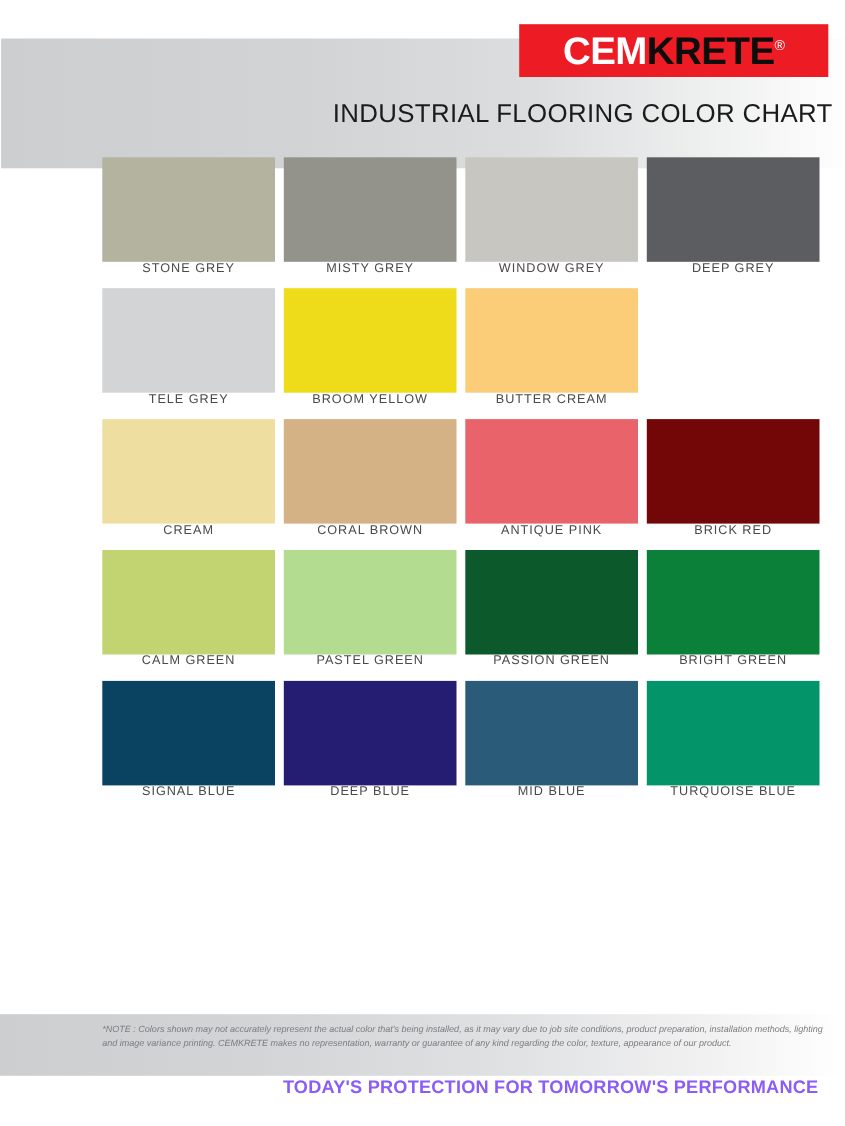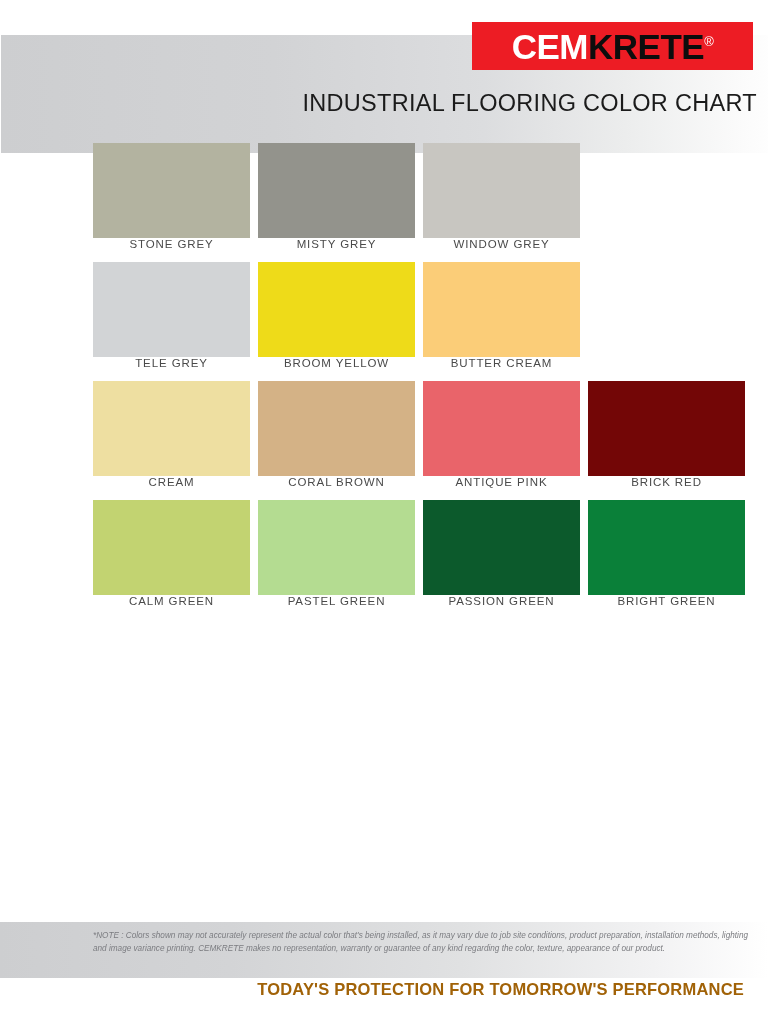--- a/index.html
+++ b/index.html
@@ -118,21 +118,21 @@
     font-family: "Liberation Sans", sans-serif;
   }
 
   
   .tagline {
     position: absolute;
     right: 24px;
     top: 980px;
     font-size: 16.5px;
     font-weight: bold;
-    color: #a16207;
+    color: #8b5cf6;
     letter-spacing: 0.2px;
     white-space: nowrap;
     font-family: "Liberation Sans", sans-serif;
   }
 </style>
 </head>
 <body>
 
 <div class="header">
   <div class="logo-box">
@@ -149,20 +149,24 @@
       <div class="swatch-label">STONE GREY</div>
     </div>
     <div class="swatch-cell">
       <div class="swatch-chip" style="background-color: rgb(147, 147, 140);"></div>
       <div class="swatch-label">MISTY GREY</div>
     </div>
     <div class="swatch-cell">
       <div class="swatch-chip" style="background-color: rgb(200, 198, 193);"></div>
       <div class="swatch-label">WINDOW GREY</div>
     </div>
+    <div class="swatch-cell">
+      <div class="swatch-chip" style="background-color: rgb(92, 93, 96);"></div>
+      <div class="swatch-label">DEEP GREY</div>
+    </div>
   </div>
 
   <div class="grid-row">
     <div class="swatch-cell">
       <div class="swatch-chip" style="background-color: rgb(210, 212, 214);"></div>
       <div class="swatch-label">TELE GREY</div>
     </div>
     <div class="swatch-cell">
       <div class="swatch-chip" style="background-color: rgb(238, 219, 25);"></div>
       <div class="swatch-label">BROOM YELLOW</div>
@@ -204,19 +208,37 @@
     <div class="swatch-cell">
       <div class="swatch-chip" style="background-color: rgb(12, 90, 44);"></div>
       <div class="swatch-label">PASSION GREEN</div>
     </div>
     <div class="swatch-cell">
       <div class="swatch-chip" style="background-color: rgb(10, 128, 57);"></div>
       <div class="swatch-label">BRIGHT GREEN</div>
     </div>
   </div>
 
+  <div class="grid-row">
+    <div class="swatch-cell">
+      <div class="swatch-chip" style="background-color: rgb(10, 66, 97);"></div>
+      <div class="swatch-label">SIGNAL BLUE</div>
+    </div>
+    <div class="swatch-cell">
+      <div class="swatch-chip" style="background-color: rgb(37, 29, 113);"></div>
+      <div class="swatch-label">DEEP BLUE</div>
+    </div>
+    <div class="swatch-cell">
+      <div class="swatch-chip" style="background-color: rgb(42, 92, 122);"></div>
+      <div class="swatch-label">MID BLUE</div>
+    </div>
+    <div class="swatch-cell">
+      <div class="swatch-chip" style="background-color: rgb(3, 148, 106);"></div>
+      <div class="swatch-label">TURQUOISE BLUE</div>
+    </div>
+  </div>
 
 </div>
 
 <div class="note-band"></div>
 <div class="note-text">*NOTE : Colors shown may not accurately represent the actual color that's being installed, as it may vary due to job site conditions, product preparation, installation methods, lighting and image variance printing. CEMKRETE makes no representation, warranty or guarantee of any kind regarding the color, texture, appearance of our product.</div>
 
 <div class="tagline">TODAY'S PROTECTION FOR TOMORROW'S PERFORMANCE</div>
 
 </body></html>

